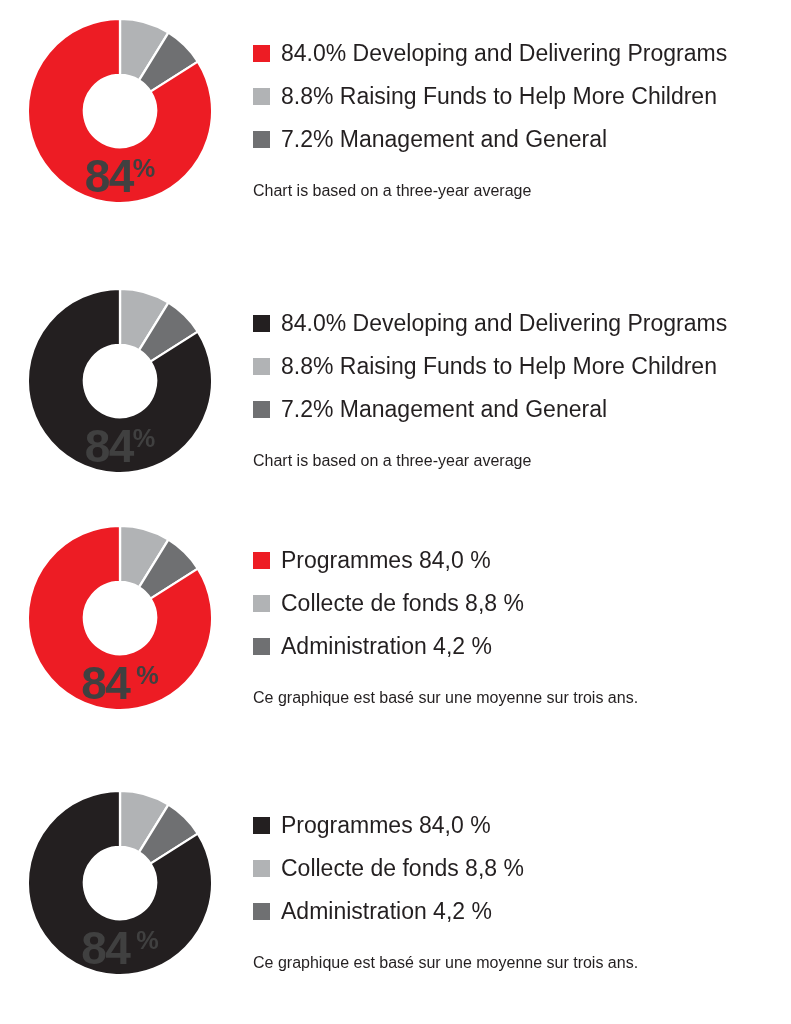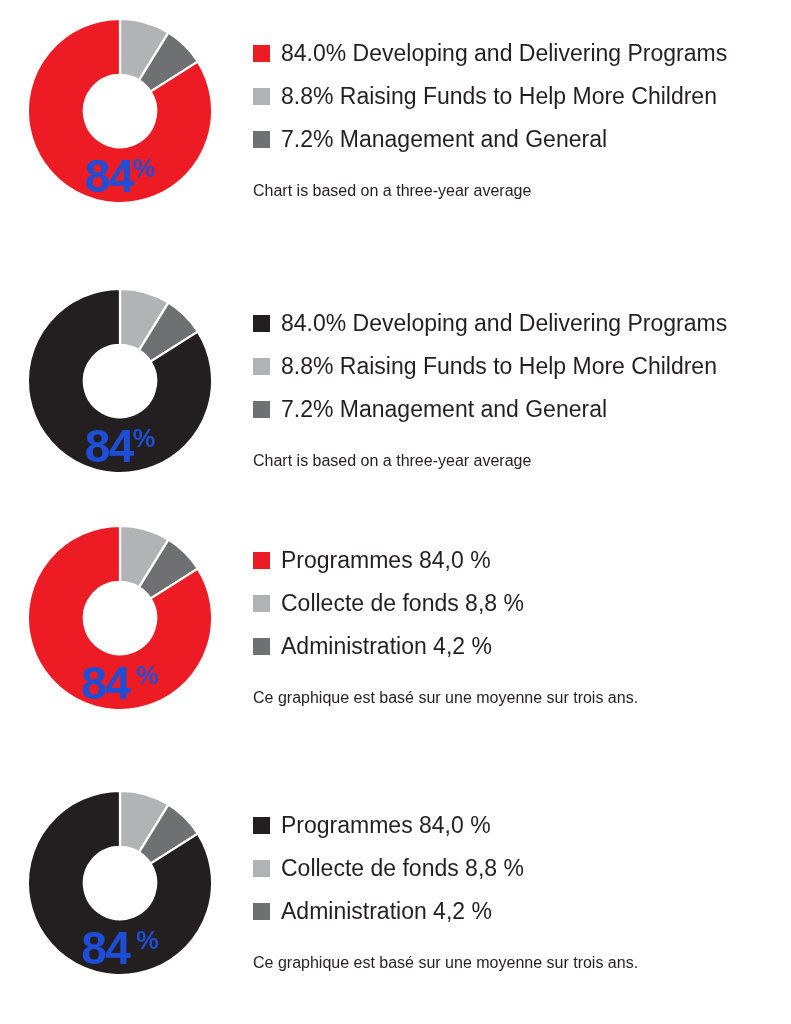--- a/index.html
+++ b/index.html
@@ -19,21 +19,21 @@
   .block-4 { top: 788px; }
 
   .donut-wrap { position: absolute; left: 25px; top: 0; width: 190px; height: 190px; }
   .donut-wrap svg { display: block; width: 190px; height: 190px; }
 
   .center-label {
     position: absolute;
     left: 0; top: 137px;
     width: 190px;
     text-align: center;
-    color: #1d4ed8;
+    color: #404040;
     font-weight: bold;
     font-size: 46px;
     letter-spacing: -1.5px;
     line-height: 1;
     white-space: pre;
   }
   .center-label .pct {
     font-size: 0.55em;
     vertical-align: 0.58em;
     letter-spacing: 0;

